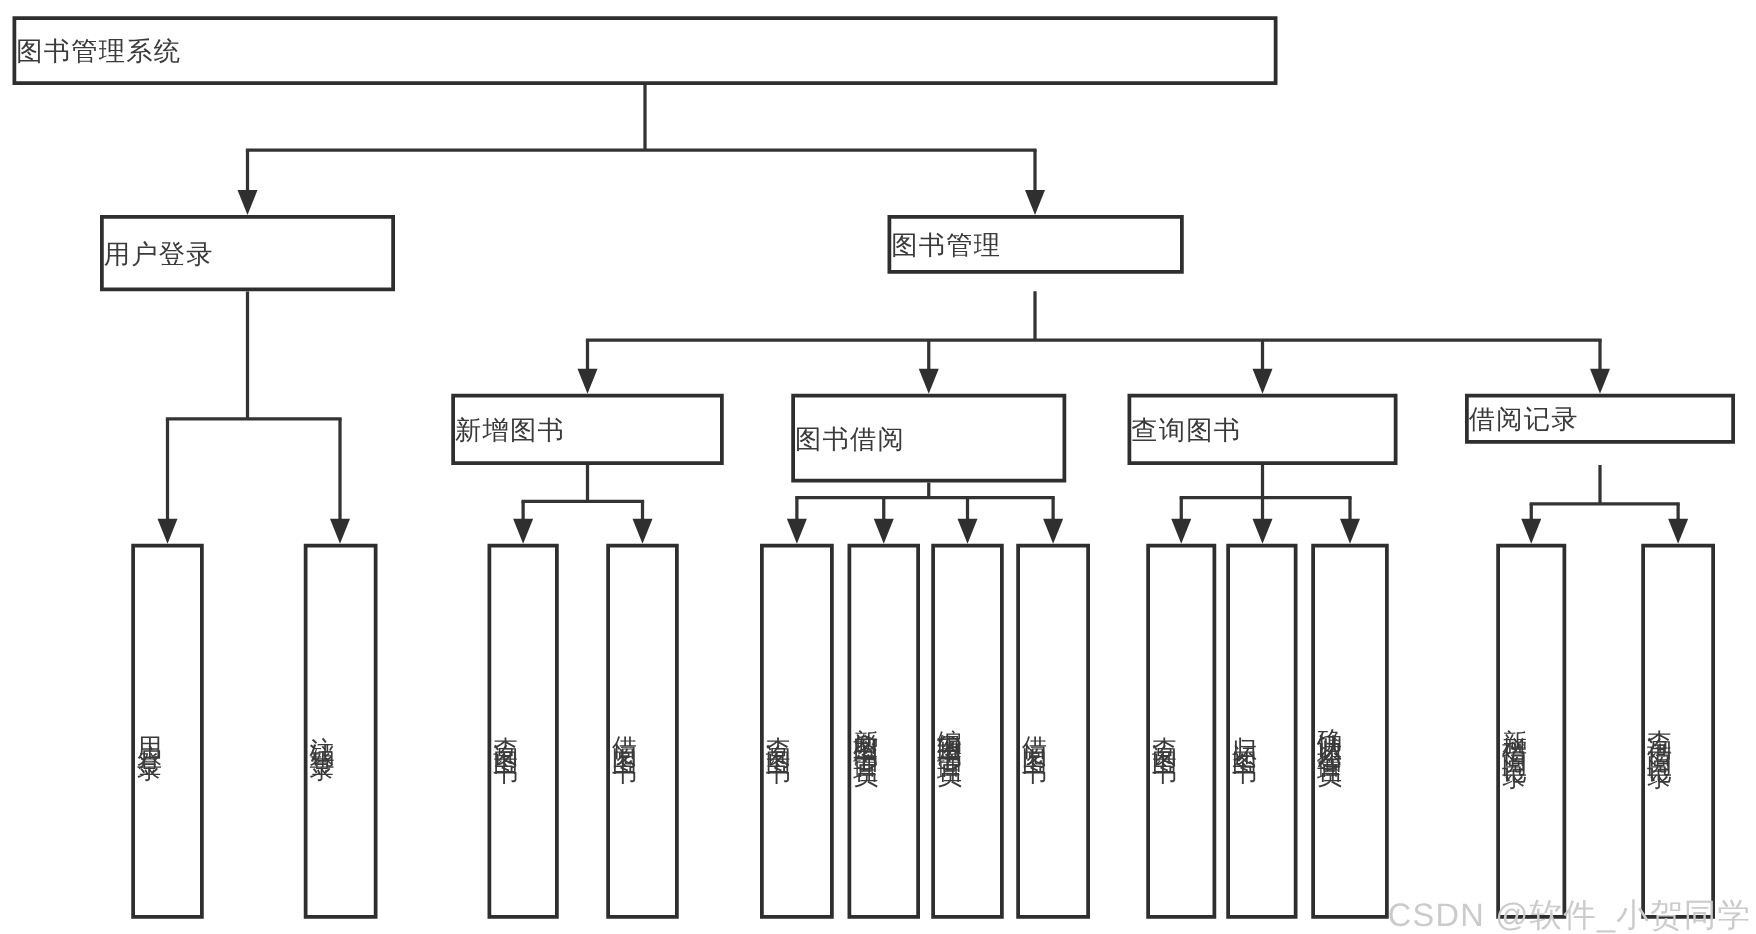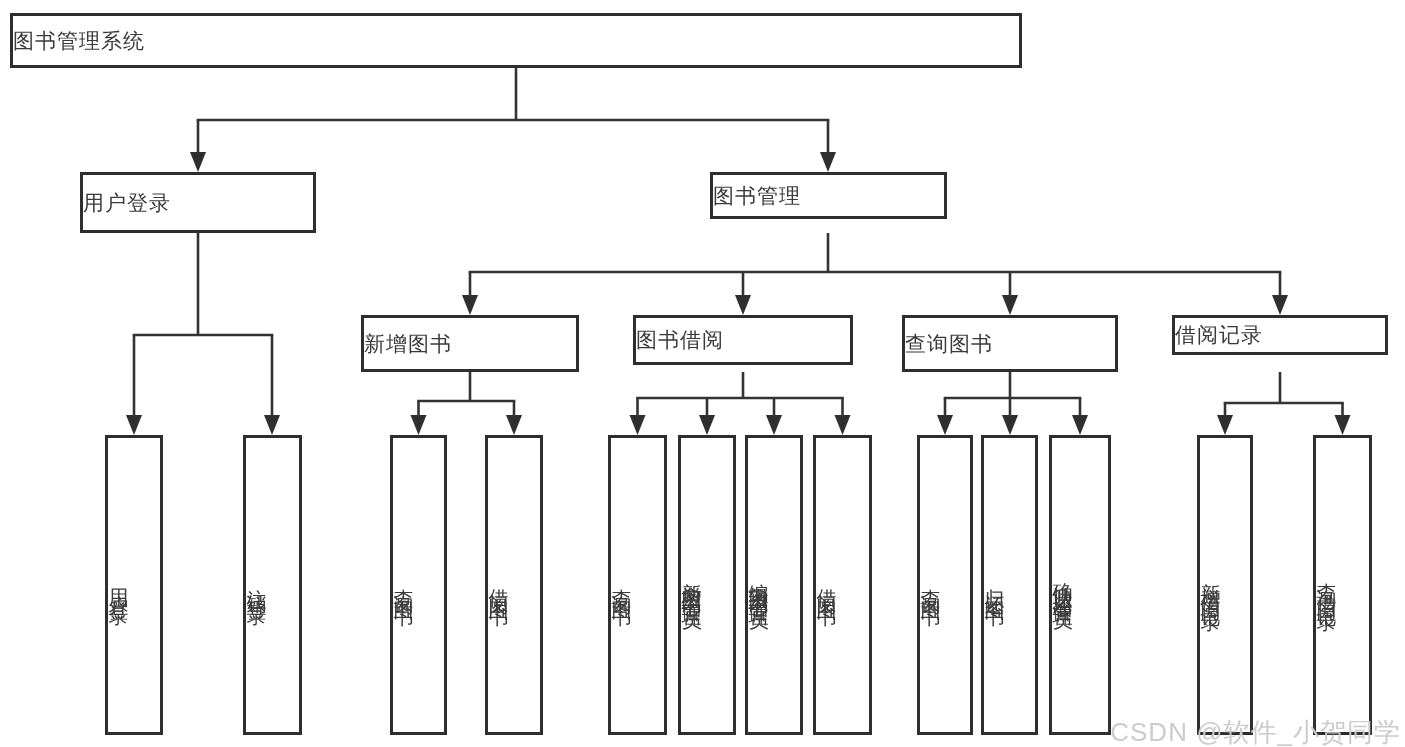--- a/index.html
+++ b/index.html
@@ -111,21 +111,21 @@
   <div class="box" style="left:80px;top:172px;width:236px;height:61px">
     <span class="h-label">用户登录</span>
   </div>
   <div class="box" style="left:710px;top:172px;width:237px;height:47px">
     <span class="h-label">图书管理</span>
   </div>
 
   <div class="box" style="left:361px;top:315px;width:218px;height:57px">
     <span class="h-label">新增图书</span>
   </div>
-  <div class="box" style="left:633px;top:315px;width:220px;height:50px">
+  <div class="box" style="left:633px;top:315px;width:220px;height:71px">
     <span class="h-label">图书借阅</span>
   </div>
   <div class="box" style="left:902px;top:315px;width:216px;height:57px">
     <span class="h-label">查询图书</span>
   </div>
   <div class="box" style="left:1172px;top:315px;width:216px;height:40px">
     <span class="h-label">借阅记录</span>
   </div>
 
   <div class="box" style="left:105px;top:435px;width:58px;height:300px">

